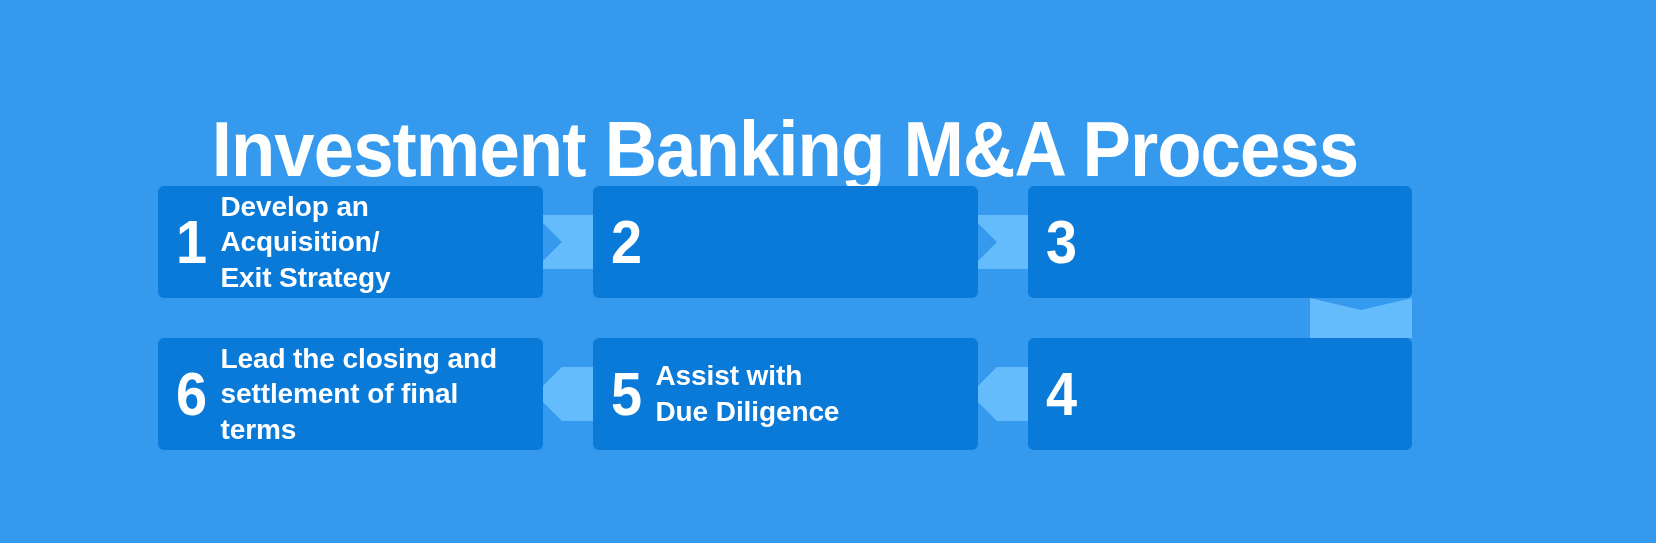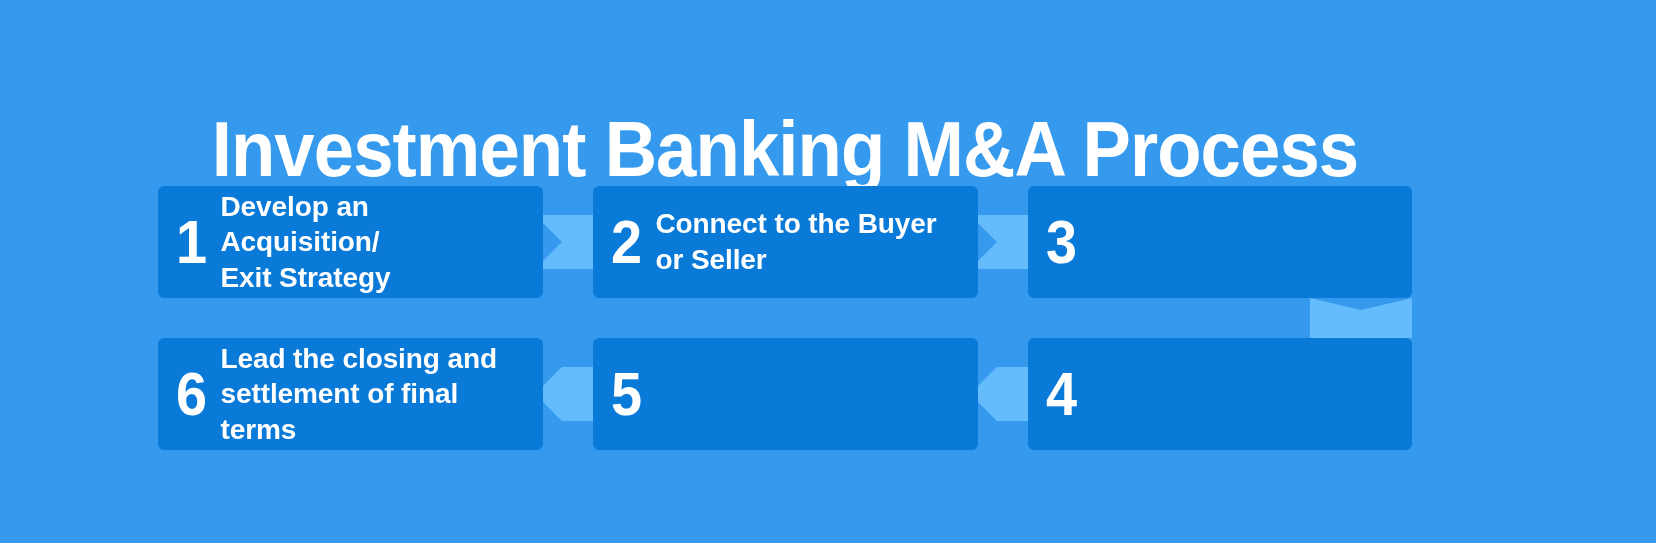--- a/index.html
+++ b/index.html
@@ -156,22 +156,20 @@
     <div class="connector-h right" id="conn-2-3"></div>
 
     <div class="step" id="step-1">
       <span class="num">1</span>
       <span class="label">Develop an Acquisition/
 Exit Strategy</span>
     </div>
 
     <div class="step" id="step-2">
       <span class="num">2</span>
-      <span class="label">Connect to the Buyer
-or Seller</span>
     </div>
 
     <div class="step" id="step-3">
       <span class="num">3</span>
     </div>
 
   </div>
 
   <div id="conn-3-4"></div>
 
@@ -181,20 +179,22 @@
     <div class="connector-h left" id="conn-4-5"></div>
 
     <div class="step" id="step-6">
       <span class="num">6</span>
       <span class="label">Lead the closing and
 settlement of final terms</span>
     </div>
 
     <div class="step" id="step-5">
       <span class="num">5</span>
+      <span class="label">Assist with
+Due Diligence</span>
     </div>
 
     <div class="step" id="step-4">
       <span class="num">4</span>
     </div>
 
   </div>
 
 </div>
 

